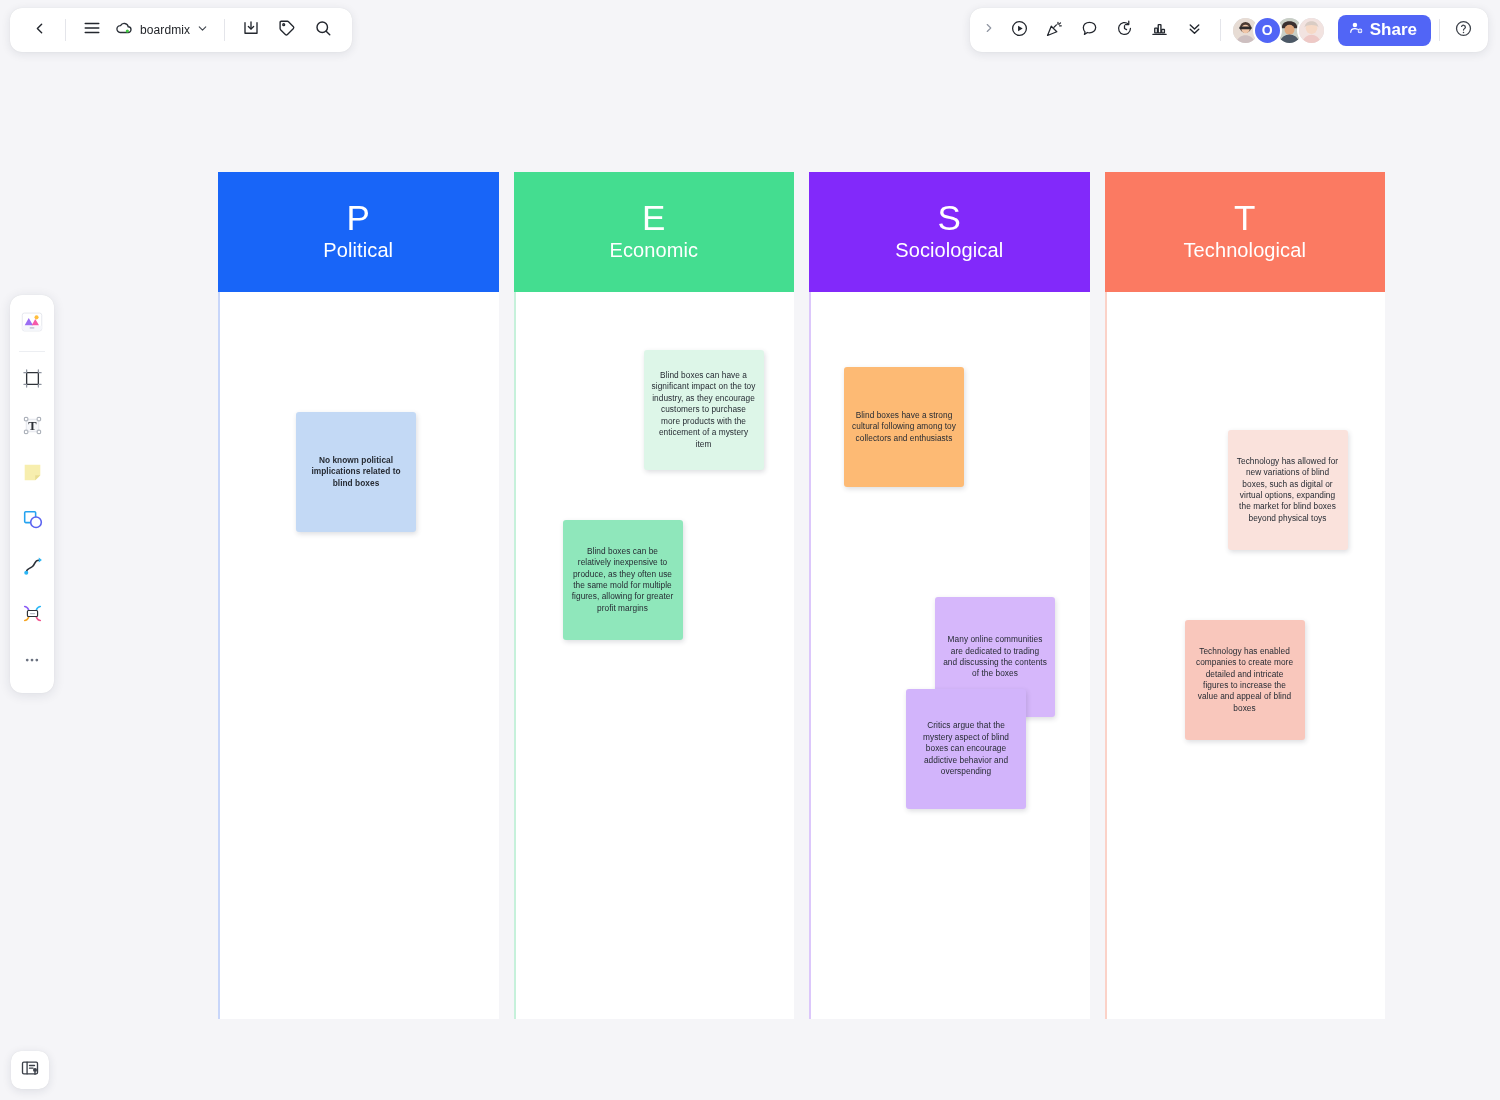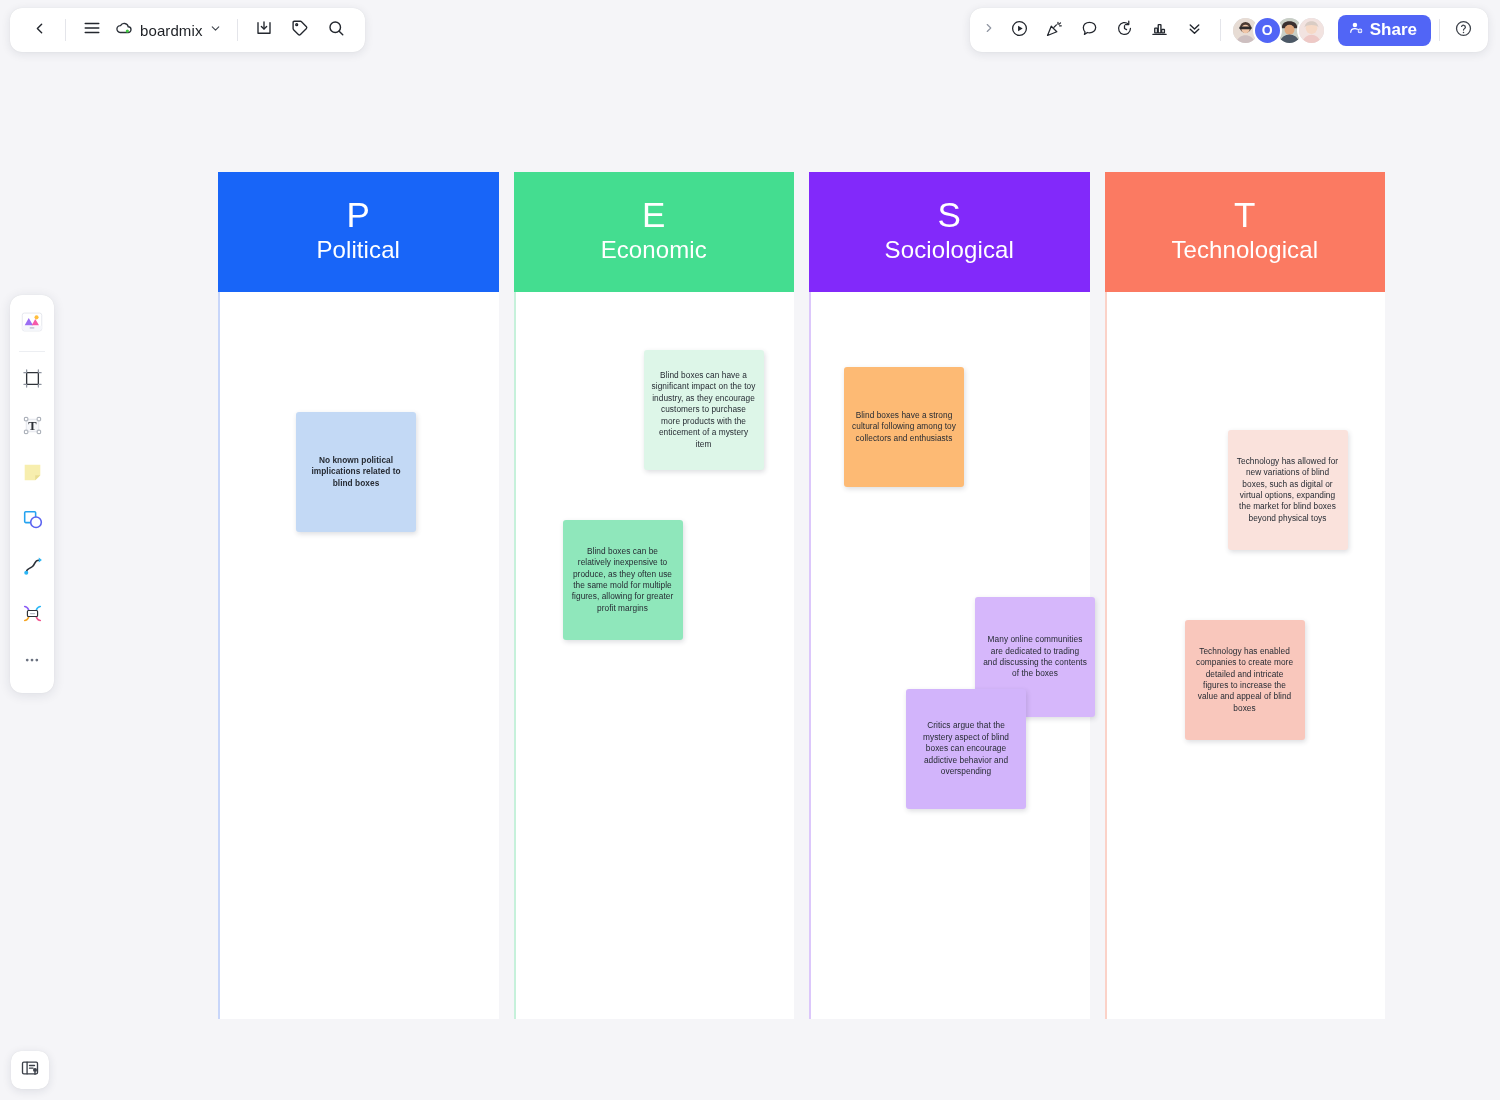--- a/index.html
+++ b/index.html
@@ -31,21 +31,21 @@
   }
   .tb-sep {
     width: 1px; height: 22px; background: #e4e5ea; margin: 0 7px;
   }
   #doc-chip {
     display: flex; align-items: center; gap: 6px;
     height: 34px; padding: 0 6px 0 4px; border-radius: 7px;
     cursor: pointer;
   }
   #doc-title {
-    font-size: 15px; color: #1d2025; letter-spacing: .1px;
+    font-size: 12px; color: #1d2025; letter-spacing: .1px;
   }
 
   
   #topbar-right {
     position: absolute; right: 12px; top: 8px;
     height: 44px;
     background: #ffffff;
     border-radius: 12px;
     box-shadow: 0 2px 10px rgba(30,35,60,.10), 0 0 1px rgba(0,0,0,.10);
     display: flex; align-items: center;
@@ -130,21 +130,21 @@
     position: relative;
   }
   .col-header {
     height: 120px;
     display: flex; flex-direction: column;
     align-items: center; justify-content: center;
     color: #fff;
     flex: none;
   }
   .col-letter { font-size: 35px; font-weight: 400; line-height: 1.05; letter-spacing: .3px; }
-  .col-name { font-size: 24px; font-weight: 400; line-height: 1.35; letter-spacing: .1px; }
+  .col-name { font-size: 20px; font-weight: 400; line-height: 1.35; letter-spacing: .1px; }
   .col-body {
     flex: 1 1 auto;
     background: #ffffff;
     border-left: 2px solid;
     position: relative;
   }
 
   
   .note {
     position: absolute;
@@ -465,21 +465,21 @@
     </div>
     <div class="column">
       <div class="col-header" style="background: rgb(130, 41, 250);">
         <div class="col-letter">S</div>
         <div class="col-name">Sociological</div>
       </div>
       <div class="col-body" style="border-left-color: rgb(220, 199, 251);">
         <div class="note" style="left: 33px; top: 75px; background: #fdba74;">
           <div class="note-text">Blind boxes have a strong cultural following among toy collectors and enthusiasts</div>
         </div>
-        <div class="note" style="left: 124px; top: 305px; background: rgb(214, 183, 251); margin-left: 40px;">
+        <div class="note" style="left: 124px; top: 305px; background: rgb(214, 183, 251);">
           <div class="note-text">Many online communities are dedicated to trading and discussing the contents of the boxes</div>
         </div>
         <div class="note" style="left: 95px; top: 397px; background: rgb(210, 180, 251);">
           <div class="note-text">Critics argue that the mystery aspect of blind boxes can encourage addictive behavior and overspending</div>
         </div>
       </div>
     </div>
     <div class="column">
       <div class="col-header" style="background: rgb(251, 122, 98);">
         <div class="col-letter">T</div>

